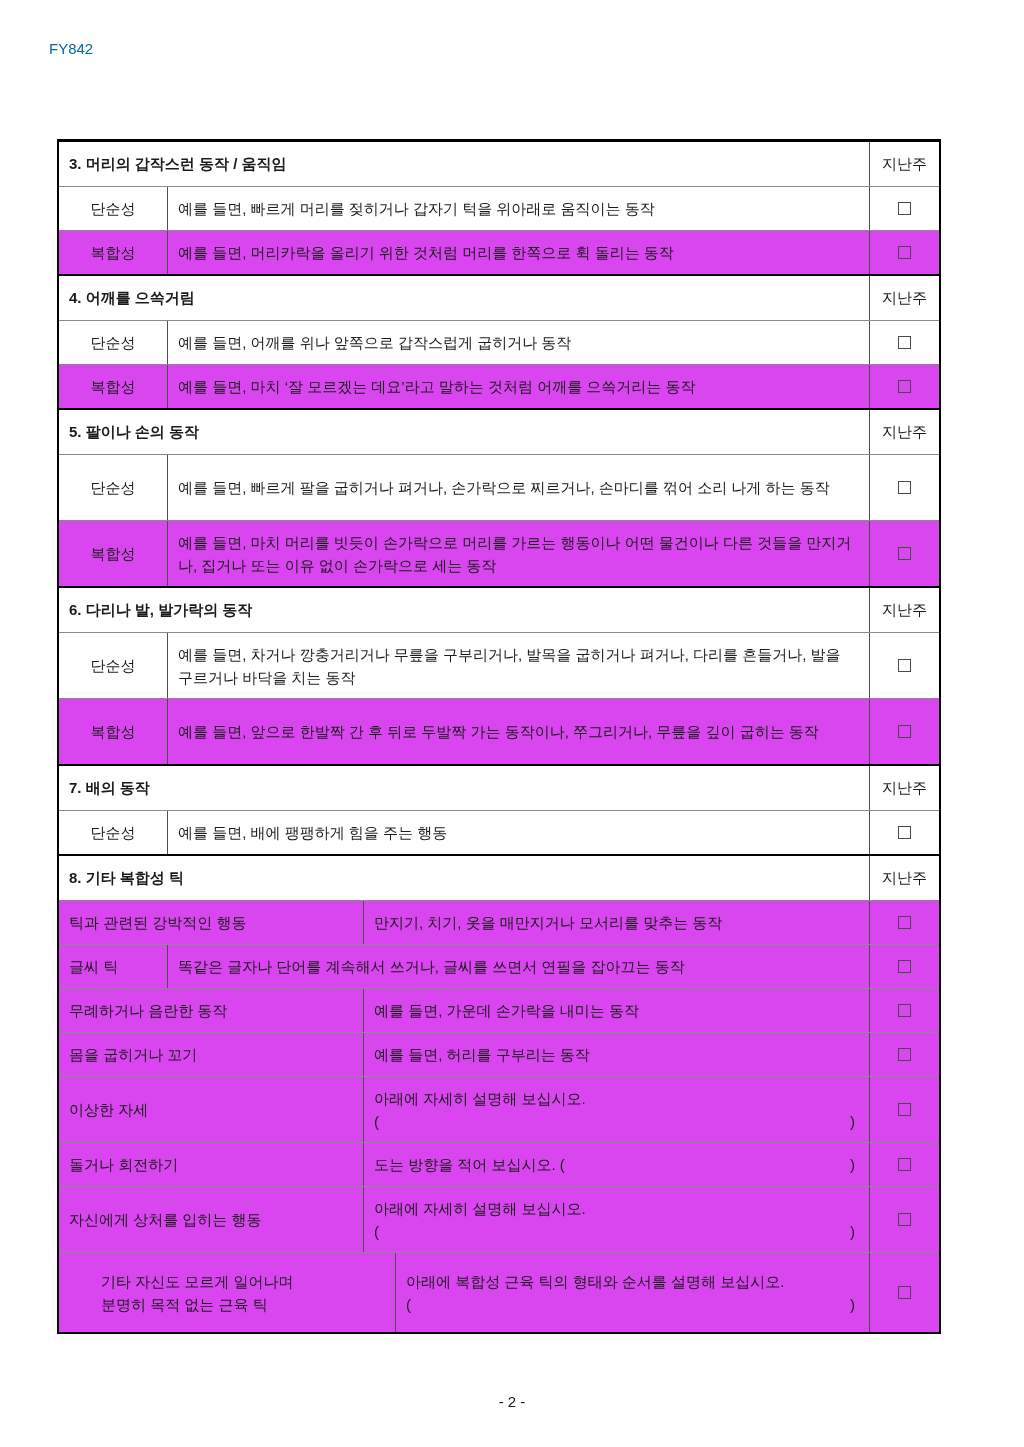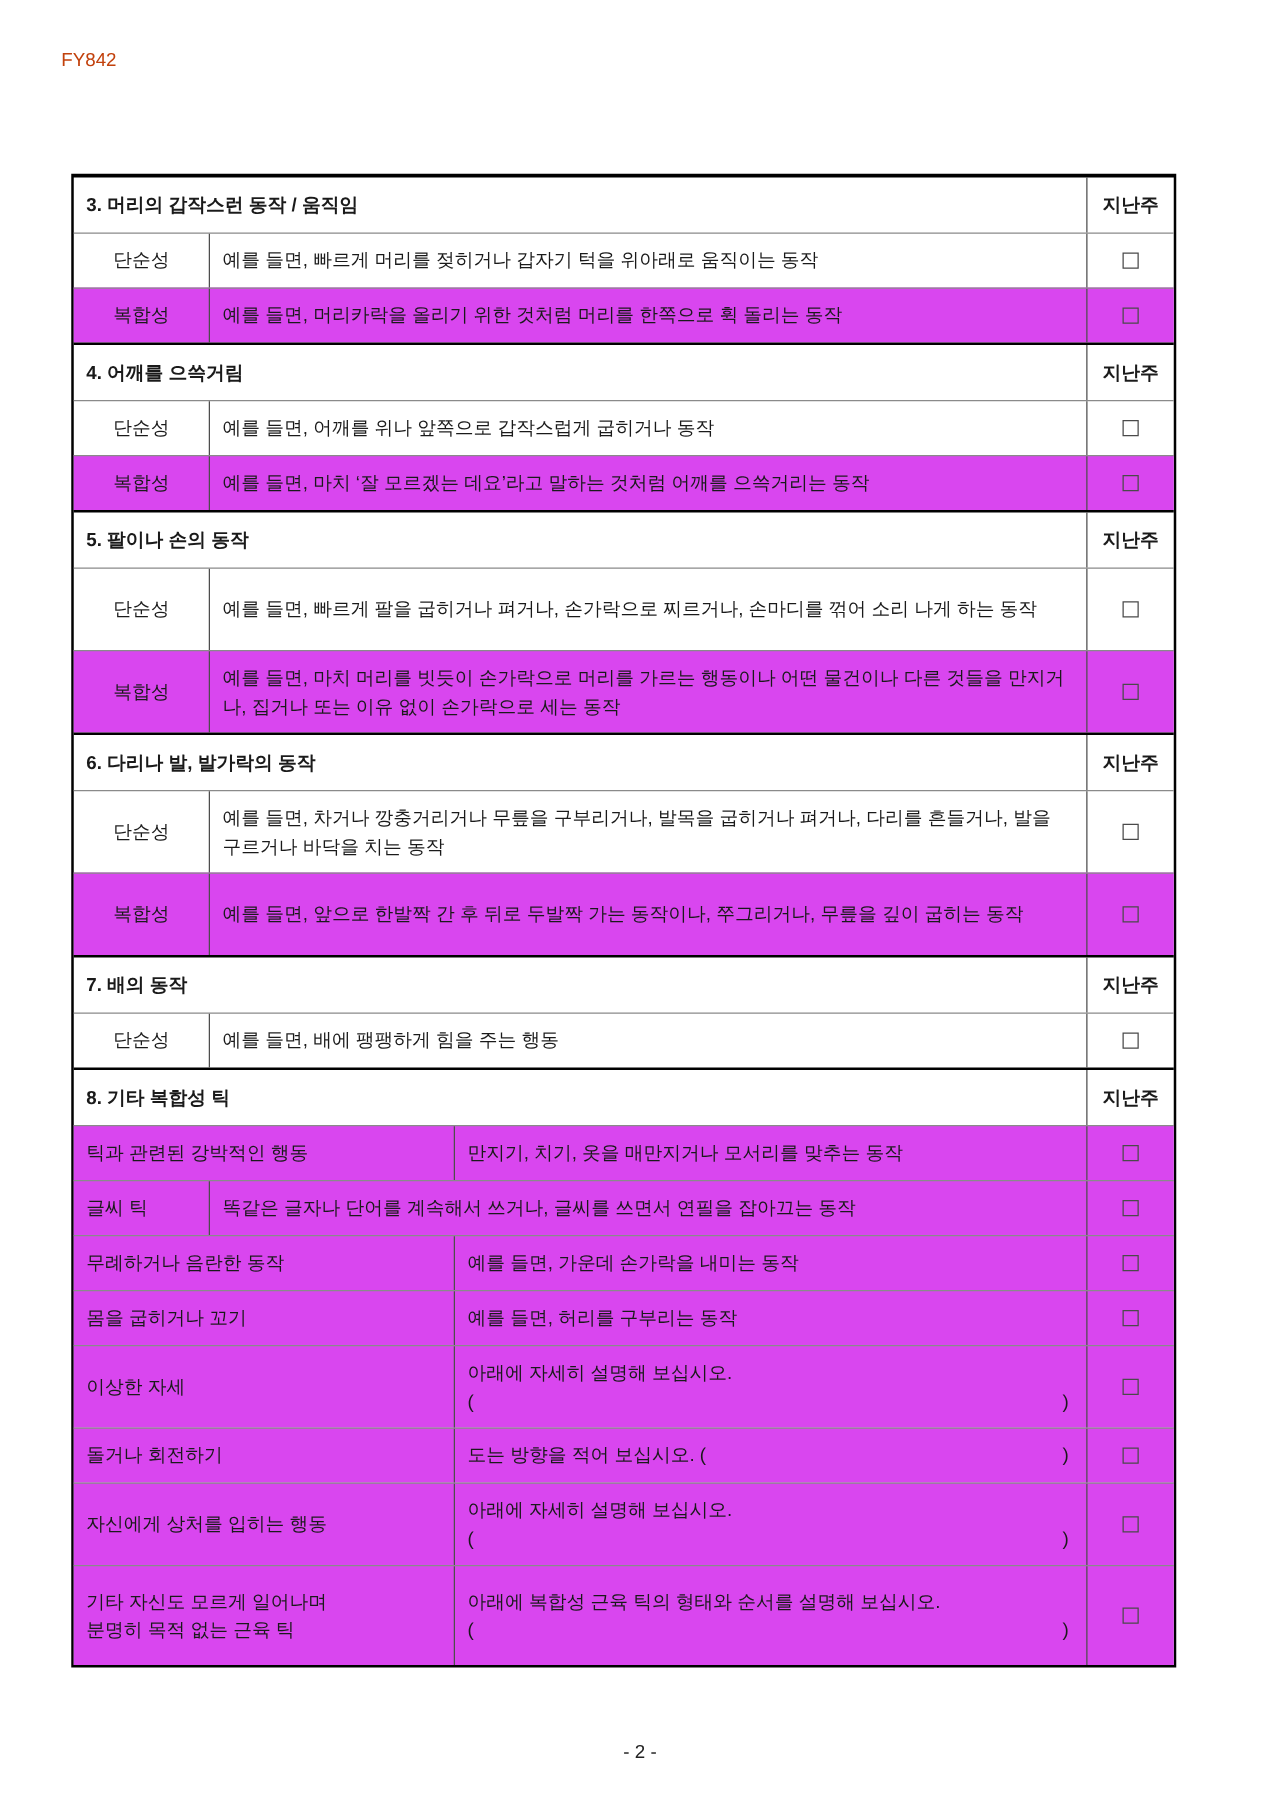--- a/index.html
+++ b/index.html
@@ -7,40 +7,40 @@
   body {
     width: 1024px; height: 1447px;
     background: #ffffff;
     color: #1a1a1a;
     font-family: "Liberation Sans", sans-serif;
     position: relative;
     font-size: 15px;
   }
   .doc-code {
     position: absolute; left: 49px; top: 40px;
-    font-size: 15px; color: #c2410c;
+    font-size: 15px; color: #0369a1;
   }
   .tics-table {
     position: absolute; left: 57px; top: 139px; width: 884px;
     border: 2px solid #000;
     border-top-width: 3px;
   }
   .section + .section { border-top: 2px solid #000; }
   .trow { display: flex; align-items: stretch; }
   .trow + .trow { border-top: 1px solid #8a8a8a; }
   .section-header-row .title-cell {
     flex: 1; display: flex; align-items: center;
     padding: 0 10px; min-height: 42px;
     font-weight: bold; font-size: 15px;
   }
   .lastweek-cell {
     width: 70px; flex: 0 0 70px;
     display: flex; align-items: center; justify-content: center;
     border-left: 1px solid #4d4d4d;
-    font-size: 15px; font-weight: bold;
+    font-size: 15px; font-weight: normal;
   }
   .label-cell {
     flex: 0 0 109px; width: 109px;
     display: flex; flex-direction: column; justify-content: center;
     align-items: center; text-align: right;
     padding: 6px 8px;
     border-right: 1px solid #4d4d4d;
     line-height: 23px;
   }
   .label-cell.wide { flex: 0 0 305px; width: 305px; }
@@ -48,21 +48,21 @@
   .desc-cell {
     flex: 1; min-width: 0;
     display: flex; flex-direction: column; justify-content: center;
     padding: 6px 14px 6px 10px;
     line-height: 23px;
   }
   .desc-line { display: flex; width: 100%; }
   .desc-line .right-part { margin-left: auto; padding-left: 8px; }
   .row-1 { min-height: 44px; }
   .row-2 { min-height: 66px; }
-  .row-3 { min-height: 80px; }
+  .row-3 { min-height: 80px; padding-left: 32px; }
   .hl { background: #d946ef; }
   .checkbox {
     display: inline-block; width: 13px; height: 13px;
     border: 1.5px solid #4a4a4a; background: transparent;
   }
   .page-footer {
     position: absolute; left: 0; right: 0; top: 1393px;
     text-align: center; font-size: 15px; color: #222;
   }
 </style>

